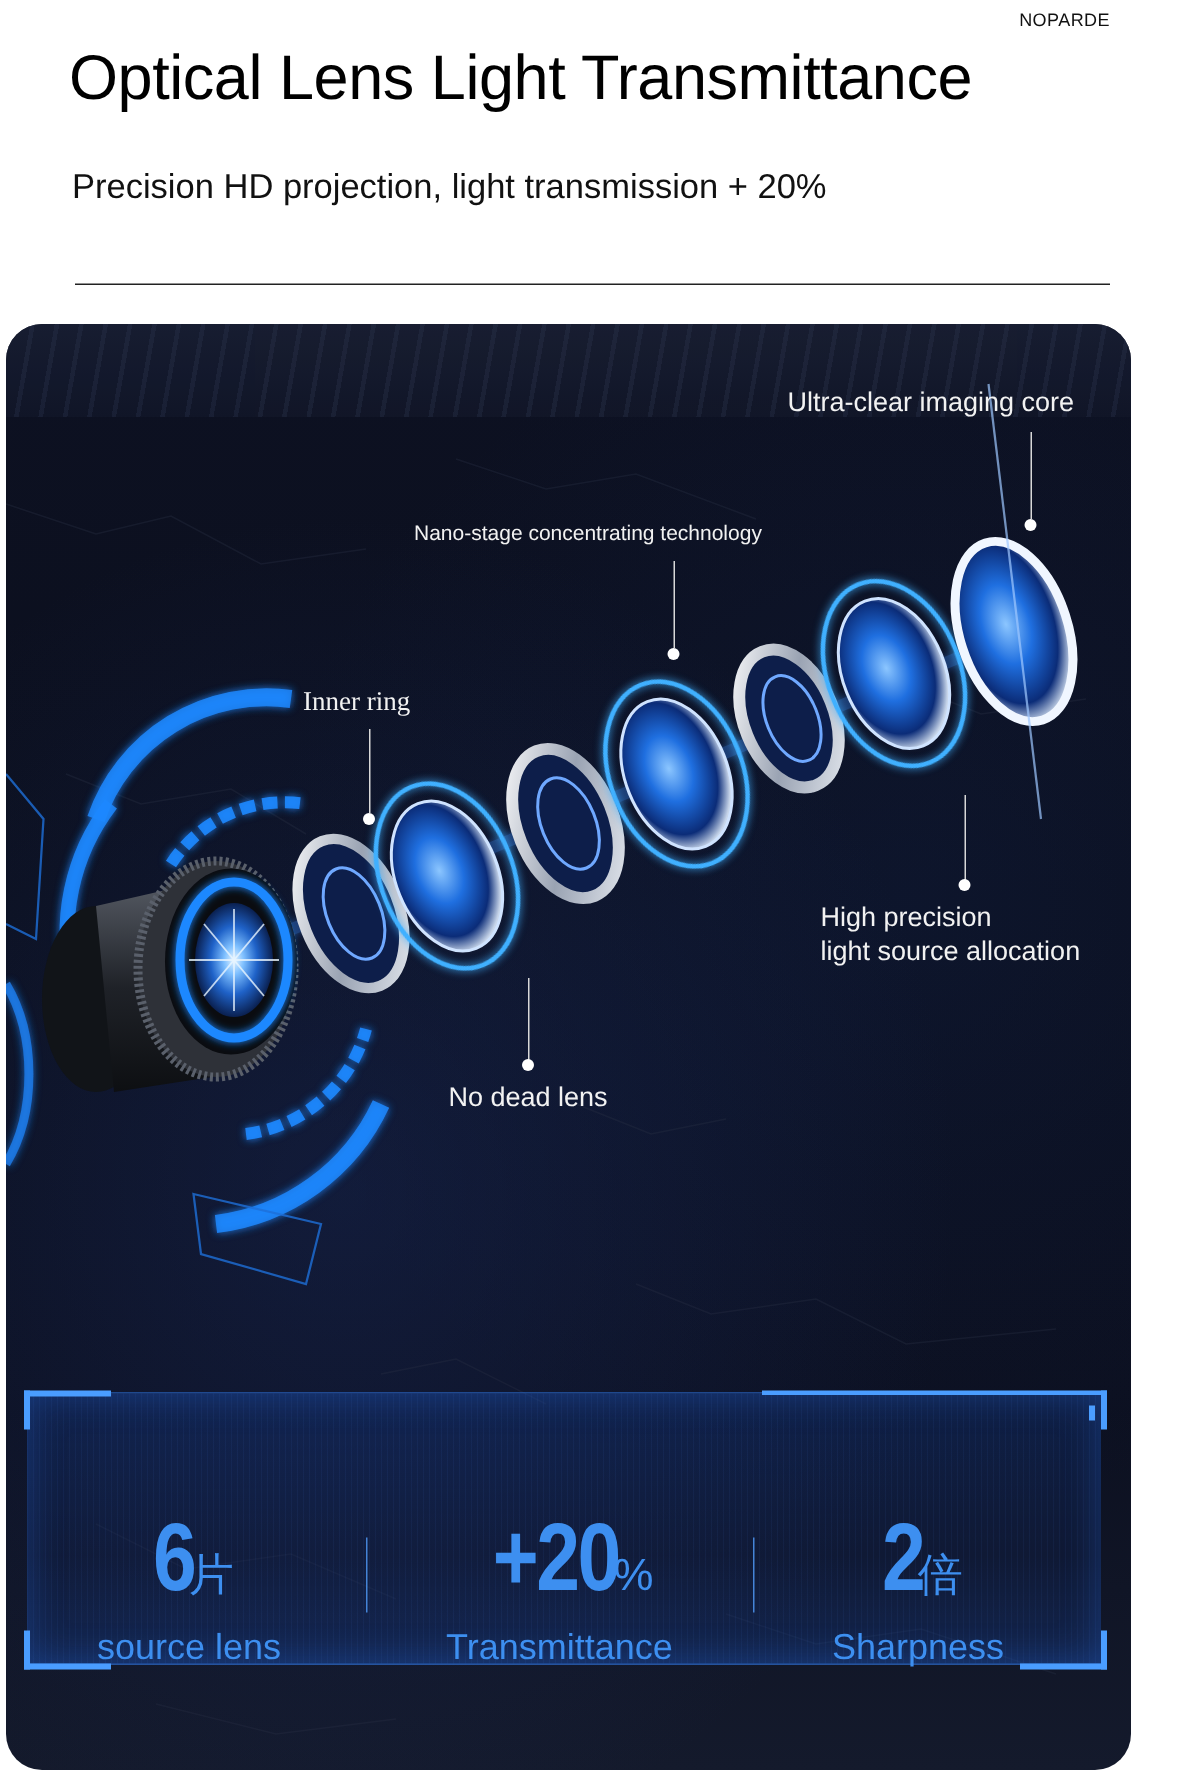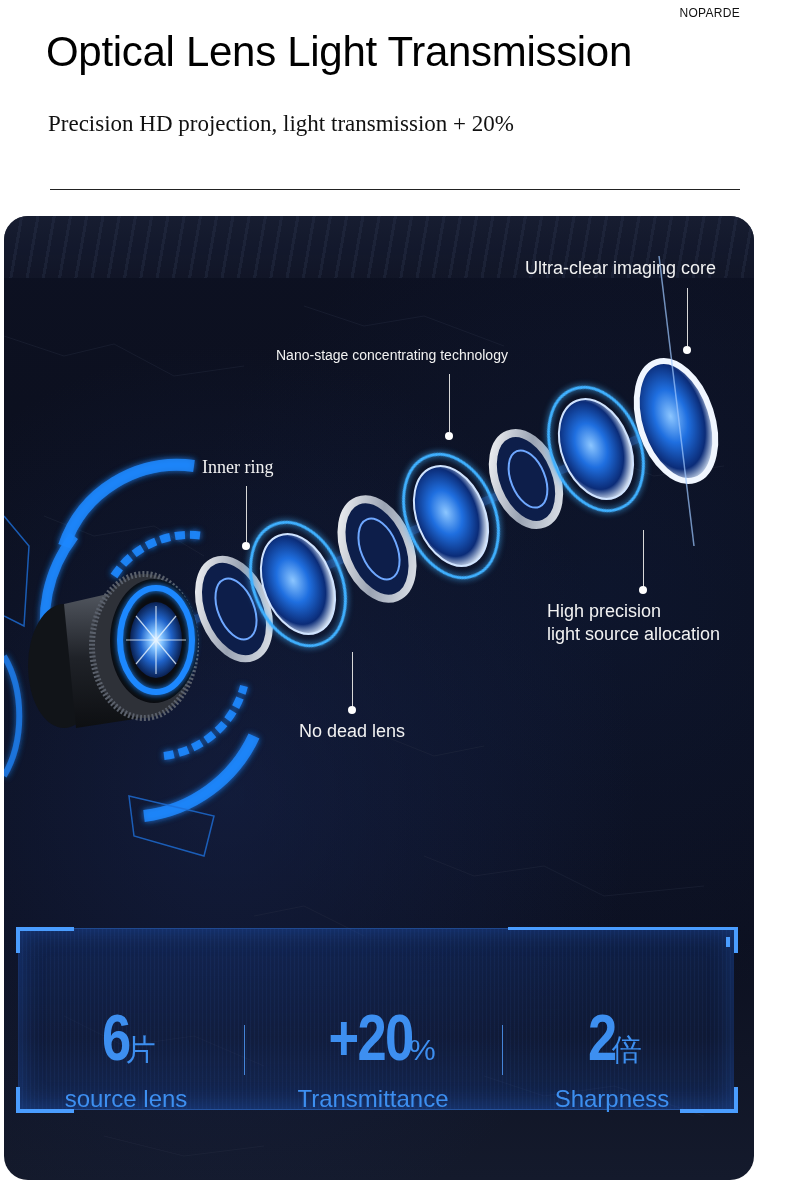--- a/index.html
+++ b/index.html
@@ -1,21 +1,21 @@
 <!DOCTYPE html>
 <html><head>
 <meta charset="utf-8">
 <style>
   * { margin: 0; padding: 0; box-sizing: border-box; }
   html, body { width: 790px; height: 1184px; background: #ffffff; overflow: hidden; }
   body { position: relative; font-family: "Liberation Sans", "DejaVu Sans", sans-serif; color: #000; }
 
   .brand { position: absolute; top: 6px; right: 50px; font-size: 12px; letter-spacing: 0.3px; color: #111; }
   .title { position: absolute; top: 28px; left: 46px; font-size: 42px; font-weight: 400; letter-spacing: -0.3px; color: #000; white-space: nowrap; }
-  .subtitle { position: absolute; top: 111px; left: 48px; font-size: 23px; color: #111; white-space: nowrap; font-family: Liberation Serif, serif; }
+  .subtitle { position: absolute; top: 111px; left: 48px; font-size: 23px; color: #111; white-space: nowrap; }
   .rule { position: absolute; top: 189px; left: 50px; width: 690px; height: 1px; background: #222; }
 
   .panel {
     position: absolute; top: 216px; left: 4px; width: 750px; height: 964px;
     border-radius: 24px; overflow: hidden;
     background:
       radial-gradient(ellipse at 30% 60%, rgba(30,50,110,0.35) 0%, rgba(0,0,0,0) 55%),
       radial-gradient(ellipse at 80% 40%, rgba(20,40,90,0.25) 0%, rgba(0,0,0,0) 50%),
       linear-gradient(180deg, #0d1122 0%, #0b0f1d 40%, #0c1020 75%, #141a2c 100%);
   }
@@ -55,21 +55,21 @@
   .stat-value { position: absolute; left: 0; right: 0; top: 40px; color: #3d8ff0; white-space: nowrap; }
   .stat-num { font-family: "Liberation Sans Narrow", "Liberation Sans", sans-serif; font-weight: 700; font-size: 64px; letter-spacing: -2px; display: inline-block; transform: scaleX(0.82); transform-origin: right bottom; }
   .stat-unit { font-size: 30px; font-weight: 400; display: inline-block; margin-left: -4px; }
   .stat-label { position: absolute; left: 0; right: 0; top: 124px; color: #3d8ff0; font-size: 24px; white-space: nowrap; }
   .divider { position: absolute; top: 96px; width: 1px; height: 50px; background: #4a8fe8; opacity: 0.9; }
 </style>
 </head>
 <body>
 
 <div class="brand">NOPARDE</div>
-<h1 class="title">Optical Lens Light Transmission</h1>
+<h1 class="title">Optical Lens Light Transmittance</h1>
 <div class="subtitle">Precision HD projection, light transmission + 20%</div>
 <div class="rule"></div>
 
 <div class="panel">
   <div class="panel-top"></div>
 
   <svg class="texture" width="750" height="964" viewBox="0 0 750 964">
     <g stroke="#2a3045" stroke-width="1" fill="none" opacity="0.7">
       <path d="M0 120 L60 140 L110 128 L170 160 L240 150"></path>
       <path d="M300 90 L360 110 L420 100 L500 130"></path>

